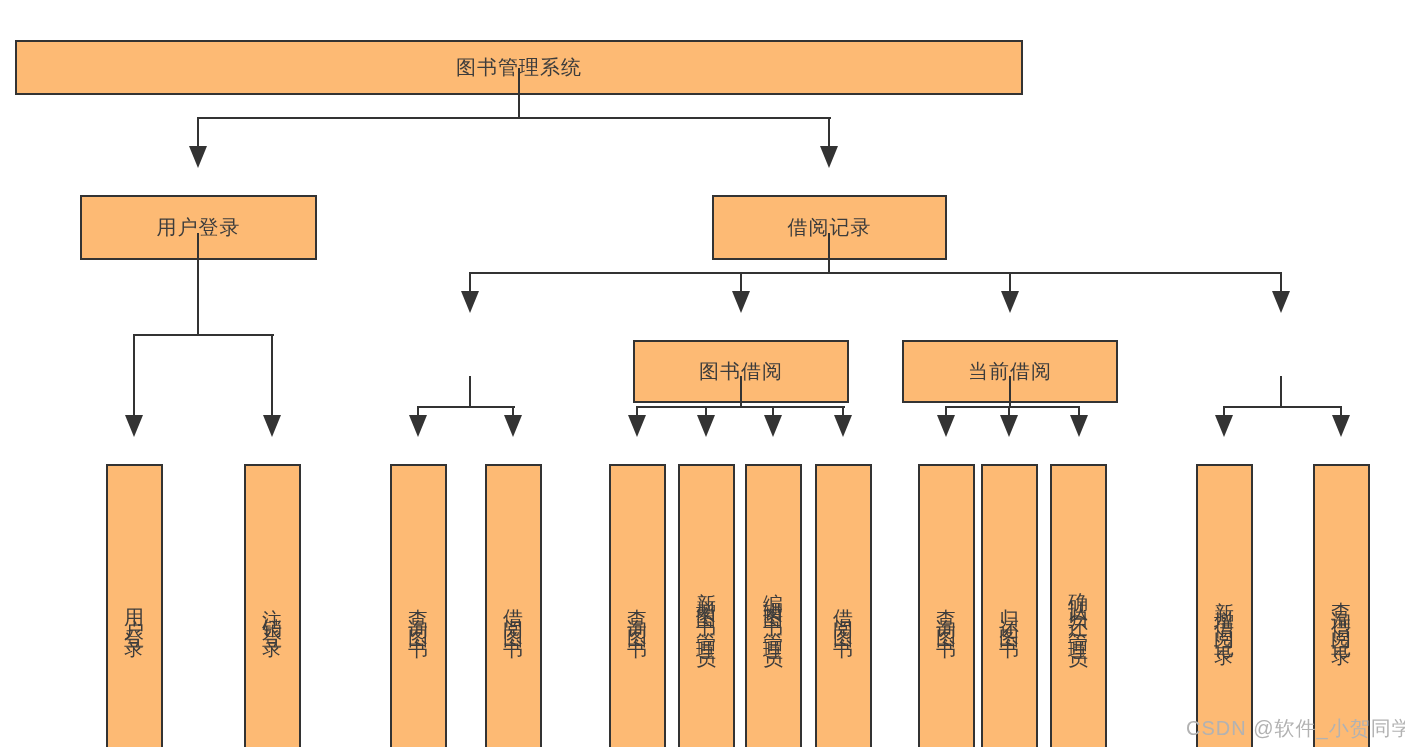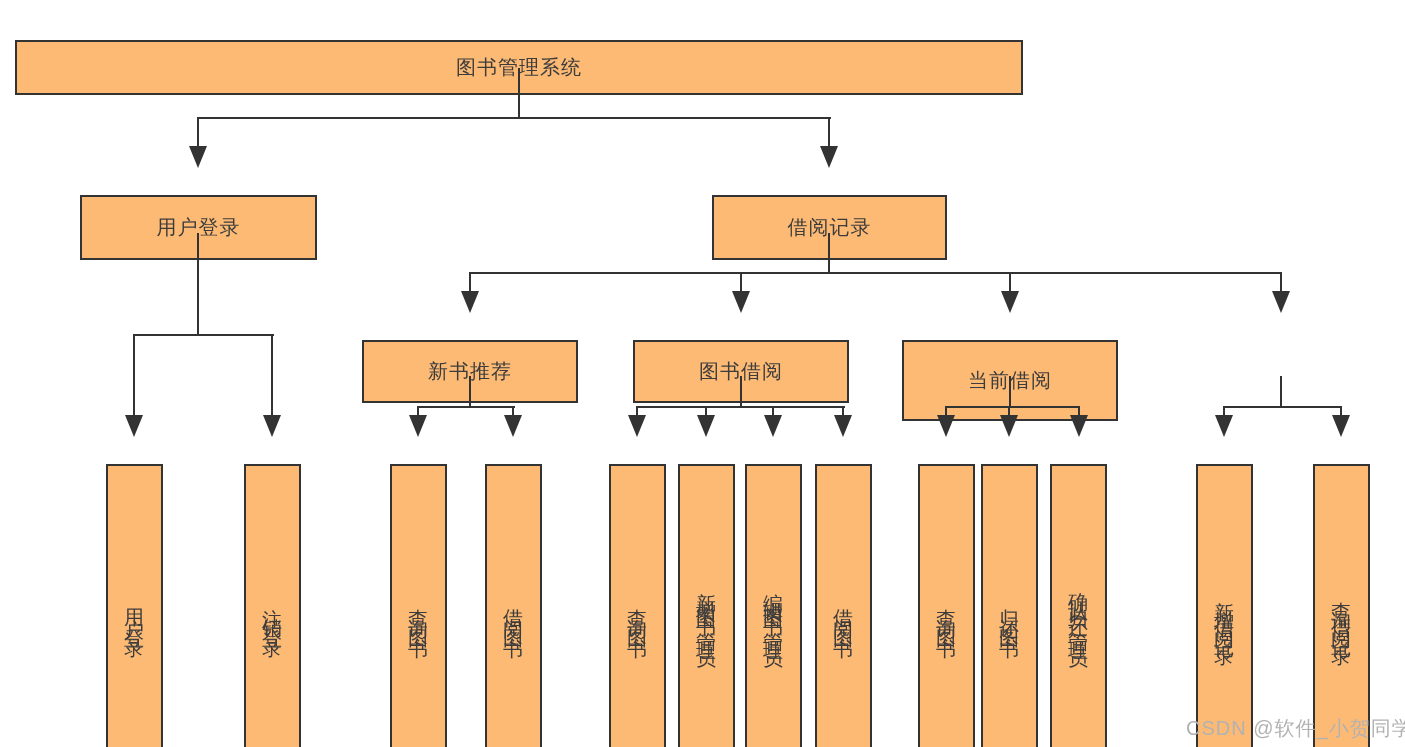--- a/index.html
+++ b/index.html
@@ -38,27 +38,24 @@
     <span class="hlabel">图书管理系统</span>
   </div>
 
   <div class="box" style="left:80px;top:168px;width:237px;height:65px;">
     <span class="hlabel">用户登录</span>
   </div>
   <div class="box" style="left:712px;top:168px;width:235px;height:65px;">
     <span class="hlabel">借阅记录</span>
   </div>
 
-  <div class="box" style="left:362px;top:313px;width:216px;height:63px;">
-    <span class="hlabel">新书推荐</span>
-  </div>
   <div class="box" style="left:633px;top:313px;width:216px;height:63px;">
     <span class="hlabel">图书借阅</span>
   </div>
-  <div class="box" style="left:902px;top:313px;width:216px;height:81px;">
+  <div class="box" style="left:902px;top:313px;width:216px;height:63px;">
     <span class="hlabel">当前借阅</span>
   </div>
 
   <div class="box" style="left:106px;top:437px;width:57px;height:298px;">
     <span class="vlabel">用户登录</span>
   </div>
   <div class="box" style="left:244px;top:437px;width:57px;height:298px;">
     <span class="vlabel">注销登录</span>
   </div>
   <div class="box" style="left:390px;top:437px;width:57px;height:298px;">

